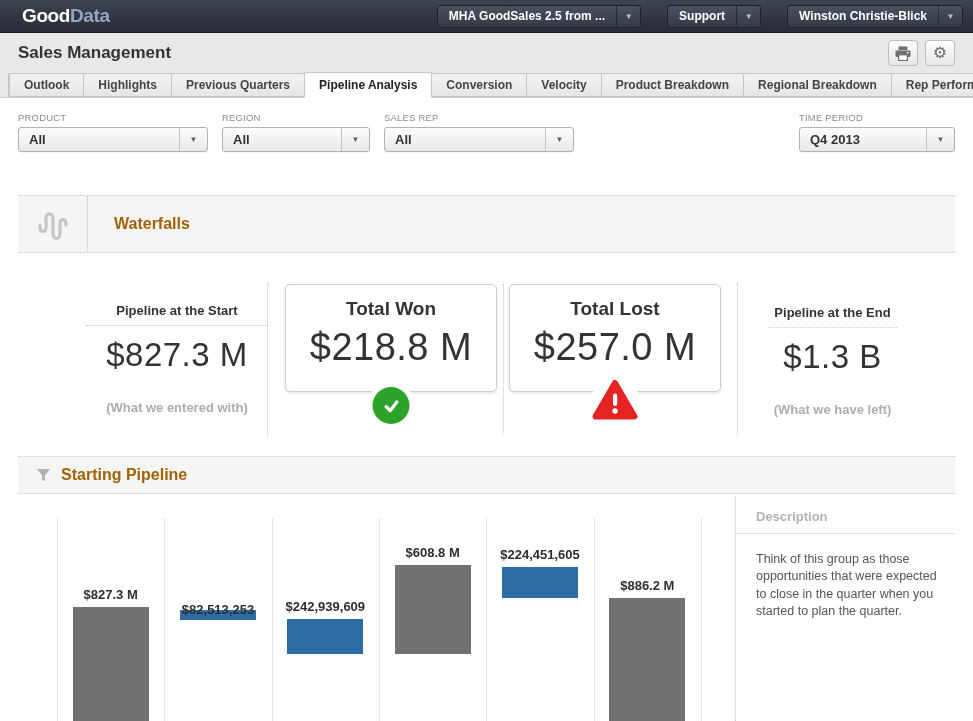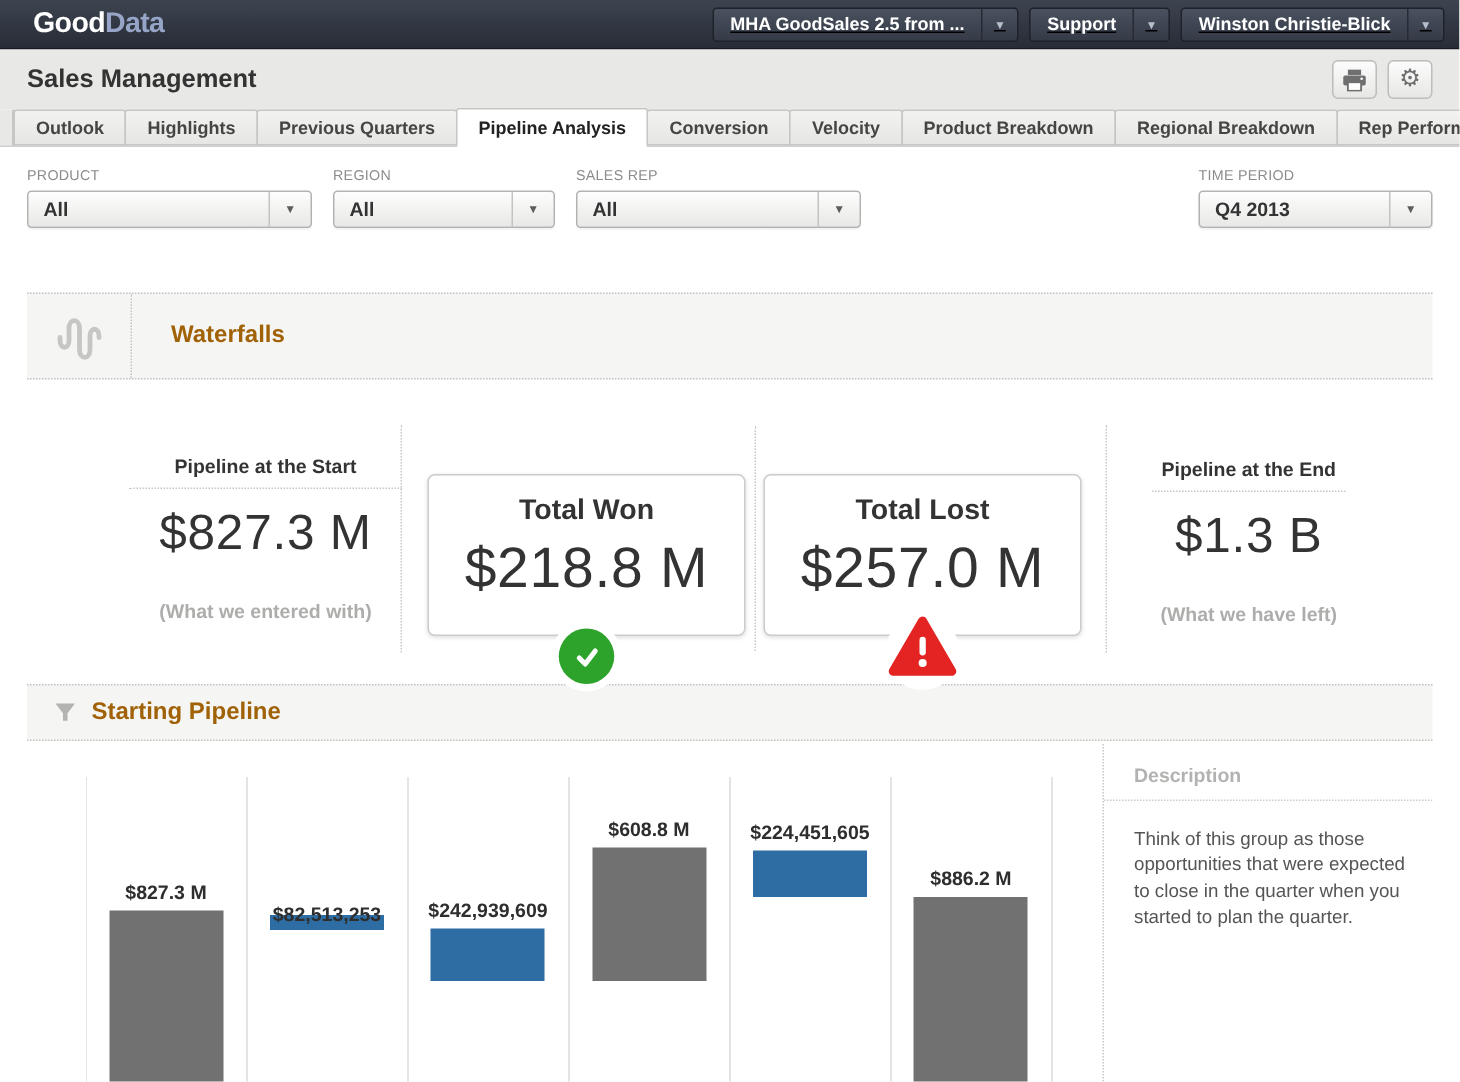--- a/index.html
+++ b/index.html
@@ -12,21 +12,21 @@
 
   
   .top-header {
     height:33px; padding:0 10px 0 22px;
     background:linear-gradient(#3d4450,#272c36);
     border-bottom:1px solid #171a20;
     display:flex; align-items:center;
   }
   .logo { font-size:19px; font-weight:bold; color:#fff; letter-spacing:-.4px; }
   .logo .logo-part2 { color:#96a5c7; }
-  .hdr-right { margin-left:auto; display:flex; gap:7px;text-decoration:underline; }
+  .hdr-right { margin-left:auto; display:flex; gap:26px; }
   .hdr-btn {
     display:flex; align-items:stretch; height:23px;
     background:linear-gradient(#4a515f,#343a46);
     border:1px solid #1e222a; border-radius:3px;
     color:#fff; font-size:12px; font-weight:bold; cursor:pointer;
   }
   .hdr-btn .lbl { padding:0 11px; line-height:21px; white-space:nowrap; }
   .hdr-btn .arr { width:24px; border-left:1px solid #262b34;
     display:flex; align-items:center; justify-content:center;
     color:#b7bfcc; font-size:8px; }
@@ -97,21 +97,21 @@
   
   .kpi-row { height:203px; position:relative; display:flex; padding:0 18px; }
   .vsep { position:absolute; top:30px; height:152px; border-left:1px dotted #c8c8c6; }
   .kpi-zone { text-align:center; }
   .kpi-zone.start { width:250px; padding:50px 0 0 68px; }
   .kpi-zone.end { flex:1; padding:52px 58px 0 30px; }
   .kpi-label { font-size:13px; font-weight:bold; color:#333; padding-bottom:7px;
     border-bottom:1px dotted #c8c8c6; white-space:nowrap; }
   .kpi-value { font-size:33px; color:#333; margin-top:10px; letter-spacing:.5px; }
   .kpi-caption { font-size:13px; font-weight:bold; color:#adadab; margin-top:26px; white-space:nowrap; }
-  .kpi-cards { width:470px; padding-top:31px; display:flex; justify-content:center; gap:12px; position:relative;align-items:center; }
+  .kpi-cards { width:470px; padding-top:31px; display:flex; justify-content:center; gap:12px; position:relative; }
   .cards-sep { position:absolute; left:50%; top:31px; height:150px; border-left:1px dotted #c8c8c6; }
   .kpi-card {
     width:212px; height:108px; background:#fff;
     border:1px solid #ccc; border-radius:5px;
     box-shadow:0 1px 3px rgba(0,0,0,.12);
     position:relative; text-align:center; z-index:1;
   }
   .card-title { font-size:19px; font-weight:bold; color:#333; margin-top:13px; }
   .card-value { font-size:38px; color:#333; margin-top:6px; letter-spacing:.5px; }
   .badge-check {

